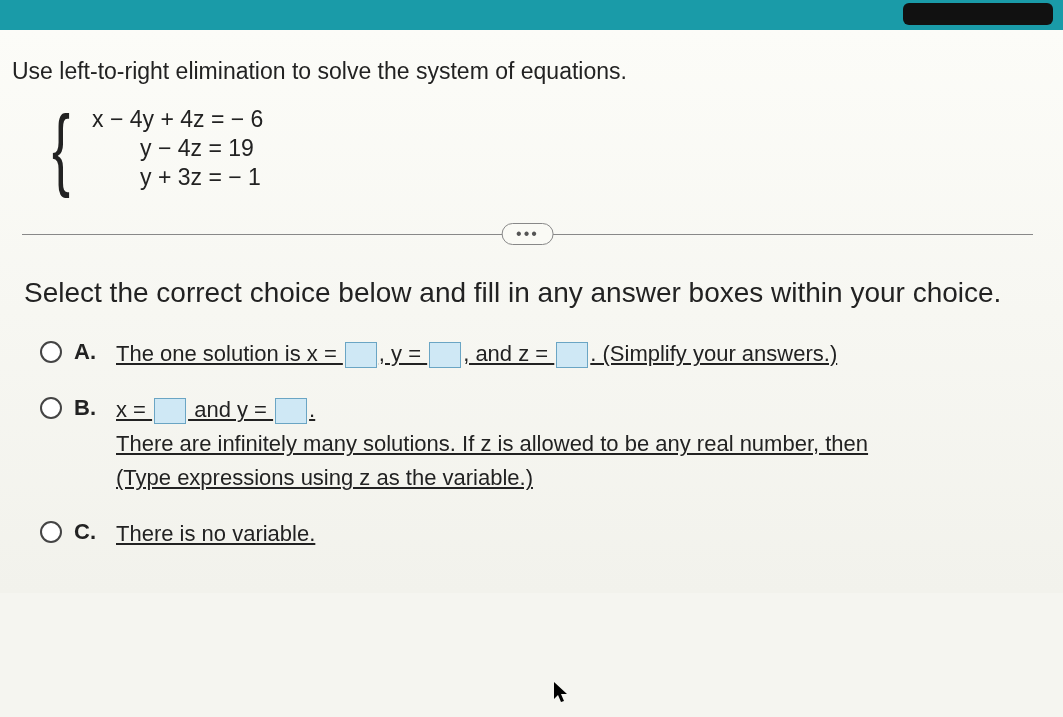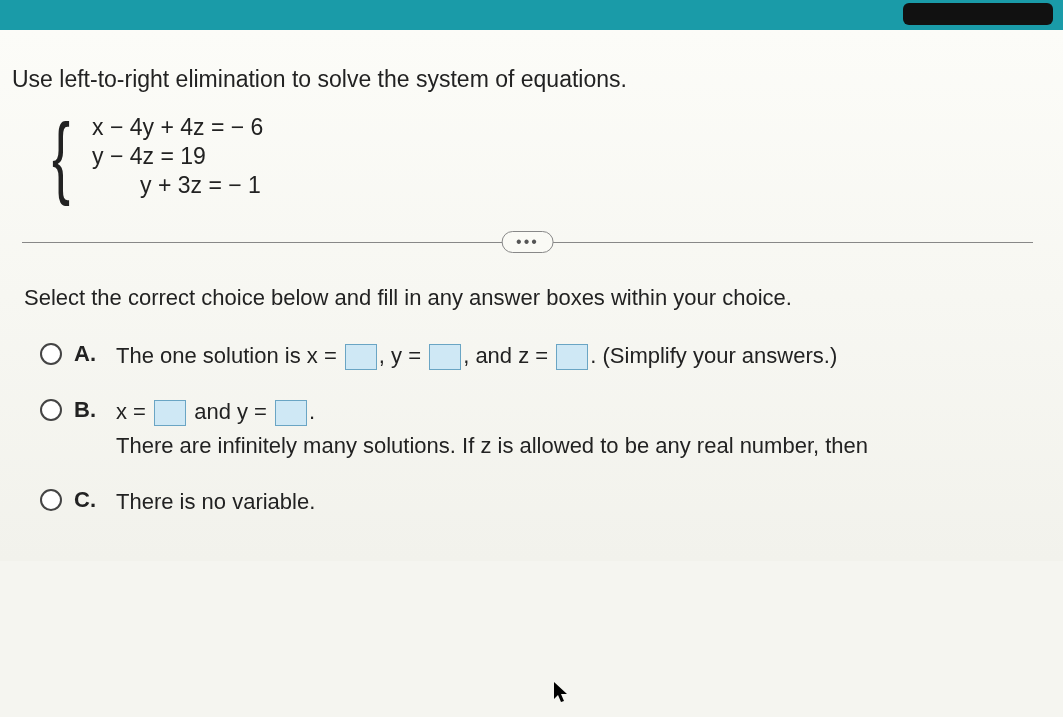--- a/index.html
+++ b/index.html
@@ -22,21 +22,21 @@
   .top-bar-dark {
     position: absolute;
     right: 10px;
     top: 3px;
     width: 150px;
     height: 22px;
     background: #111;
     border-radius: 6px;
   }
   .content {
-    padding: 36px 20px 20px 12px;
+    padding: 28px 20px 20px 12px;
     background: #fafaf5;
     background: linear-gradient(180deg, #fcfcf8 0%, #f2f2ec 100%);
   }
   .instruction {
     font-size: 23px;
     color: #222;
     margin-bottom: 18px;
   }
   .system {
     display: flex;
@@ -54,21 +54,21 @@
     color: #222;
     transform: scaleX(0.6);
   }
   .eqs {
     display: flex;
     flex-direction: column;
     gap: 2px;
     font-size: 23px;
   }
   .eq1 { margin-left: 0; }
-  .eq2 { }
+  .eq2 { margin-left: 48px; }
   .eq3 { margin-left: 48px; }
   .divider-row {
     position: relative;
     height: 24px;
     margin: 20px 10px 30px 10px;
   }
   .divider-line {
     position: absolute;
     top: 11px;
     left: 0;
@@ -83,21 +83,21 @@
     background: #fafaf5;
     border: 1.5px solid #888;
     border-radius: 12px;
     padding: 1px 14px;
     font-size: 16px;
     color: #555;
     letter-spacing: 2px;
     line-height: 18px;
   }
   .select-instruction {
-    font-size: 22px;
+    font-size: 28px;
     color: #222;
     margin: 0 0 28px 12px;
   }
   .choices {
     margin-left: 28px;
   }
   .choice {
     display: flex;
     align-items: flex-start;
     gap: 12px;
@@ -116,20 +116,21 @@
   }
   .choice-label {
     font-weight: bold;
     margin-right: 8px;
     flex: 0 0 auto;
     padding-top: 2px;
   }
   .choice-body {
     flex: 1;
     line-height: 1.55;
+    text-decoration: underline;
   }
   .answer-box {
     display: inline-block;
     width: 32px;
     height: 26px;
     background: #cfe8f5;
     border: 1.5px solid #6aa5c4;
     vertical-align: middle;
     margin: 0 2px;
   }
@@ -181,20 +182,21 @@
     </div>
 
     <div class="choice">
       <div class="radio"></div>
       <div class="choice-label">B.</div>
       <div class="choice-body">
         <div>
           <span>x = </span><span class="answer-box"></span><span> and y = </span><span class="answer-box"></span><span>.</span>
         </div>
         <div>There are infinitely many solutions. If z is allowed to be any real number, then</div>
+        <div>(Type expressions using z as the variable.)</div>
       </div>
     </div>
 
     <div class="choice">
       <div class="radio"></div>
       <div class="choice-label">C.</div>
       <div class="choice-body">There is no variable.</div>
     </div>
 
   </div>

